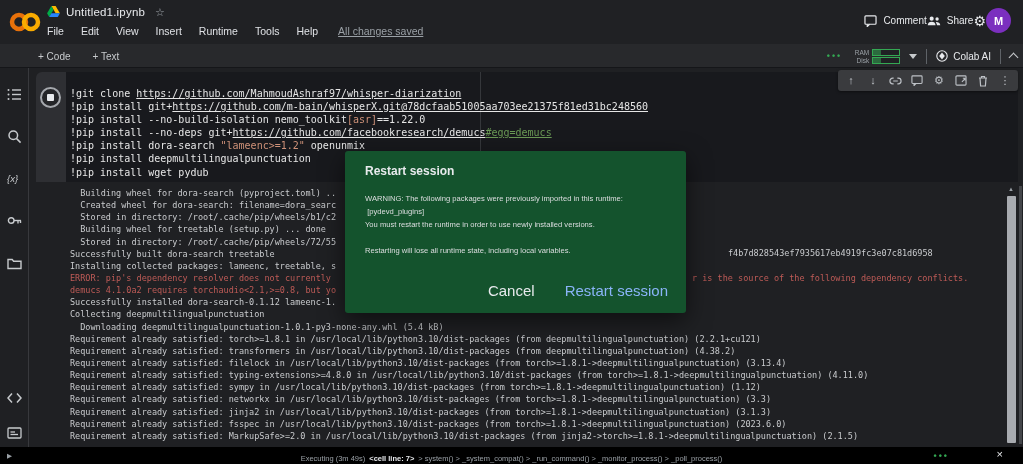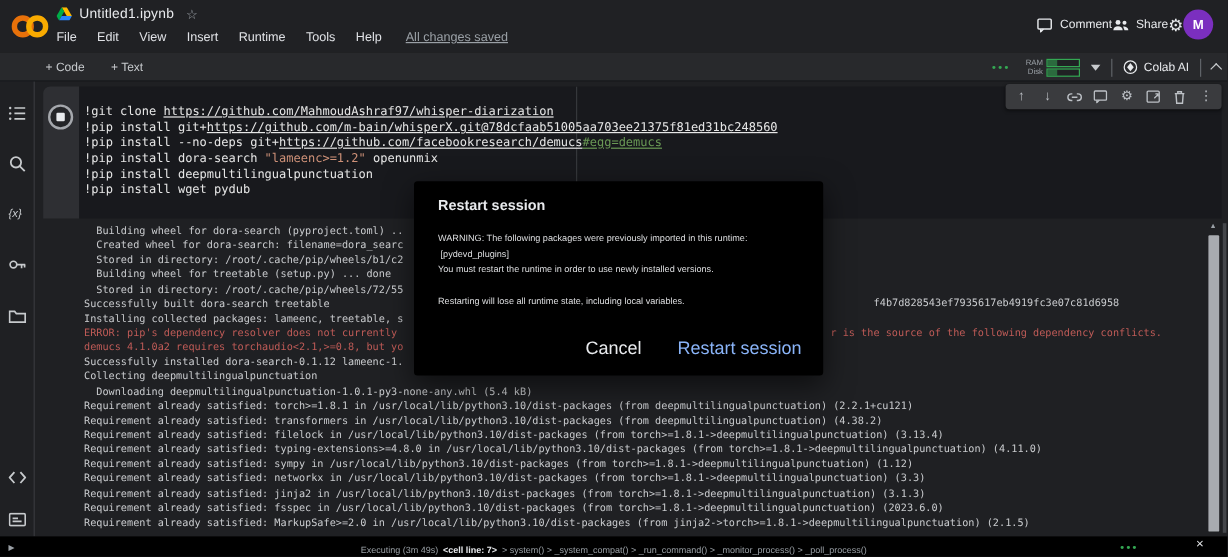--- a/index.html
+++ b/index.html
@@ -67,21 +67,21 @@
 .output{position:absolute;left:36px;top:184px;width:974px;height:263px;padding:3px 0 0 34px;
   font-family:"DejaVu Sans Mono",monospace;font-size:8.5px;line-height:12.15px;color:#c9cbce}
 .out-line{white-space:pre;position:relative;height:12.15px}
 .err{color:var(--error-red,#bf5b57)}
 .frag{position:absolute;top:0}
 .scroll-up{position:absolute;left:1008px;top:186px;font-size:6px;color:#9aa0a6;z-index:5}
 .scroll-thumb{position:absolute;left:1007px;top:196px;width:9px;height:247px;background:#a8abb0;border-radius:1px;z-index:5;cursor:grab}
 .edge-track{position:absolute;left:1019px;top:186px;width:3px;height:258px;background:#44464a}
 
 
-.dialog{position:absolute;left:345px;top:151px;width:341px;height:162px;background:#000000;border-radius:3px;
+.dialog{position:absolute;left:345px;top:151px;width:341px;height:162px;background:#14532d;border-radius:3px;
   box-shadow:0 8px 24px rgba(0,0,0,.55);z-index:30;padding:13px 20px}
 .dlg-title{font-size:12px;font-weight:bold;color:#e8eaed;margin-bottom:14px}
 .dlg-line{font-size:7.6px;color:#dddee0;line-height:13px;white-space:pre-wrap;min-height:13px}
 .dlg-btns{position:absolute;right:18px;bottom:14px;display:flex;align-items:center;gap:30px}
 .dlg-btn{font-size:15px;font-weight:normal;cursor:pointer}
 .btn-cancel{color:#e8eaed}
 .btn-confirm{color:var(--accent-blue,#8ab4f8)}
 
 
 .statusbar{position:absolute;left:0;top:447px;width:1023px;height:23px;background:#000000;z-index:20;
@@ -234,20 +234,21 @@
 <div class="gutter">
   <div class="runbtn">
     <span class="stop-square"></span>
   </div>
 </div>
 <div class="editor">
   <div class="ruler"></div>
   <div>
       <div class="code-line"><span class="sg-plain">!git clone </span><span class="sg-link">https://github.com/MahmoudAshraf97/whisper-diarization</span></div>
       <div class="code-line"><span class="sg-plain">!pip install git+</span><span class="sg-link">https://github.com/m-bain/whisperX.git@78dcfaab51005aa703ee21375f81ed31bc248560</span></div>
+      <div class="code-line"><span class="sg-plain">!pip install --no-build-isolation nemo_toolkit</span><span class="sg-string">[asr]</span><span class="sg-plain">==1.22.0</span></div>
       <div class="code-line"><span class="sg-plain">!pip install --no-deps git+</span><span class="sg-link">https://github.com/facebookresearch/demucs</span><span class="sg-comment-link">#egg=demucs</span></div>
       <div class="code-line"><span class="sg-plain">!pip install dora-search </span><span class="sg-string">"lameenc&gt;=1.2"</span><span class="sg-plain"> openunmix</span></div>
       <div class="code-line"><span class="sg-plain">!pip install deepmultilingualpunctuation</span></div>
       <div class="code-line"><span class="sg-plain">!pip install wget pydub</span></div>
     </div>
 </div>
 
 <div class="cell-toolbar">
   <span class="ct-ic ct-glyph">↑</span>
   <span class="ct-ic ct-glyph">↓</span>

